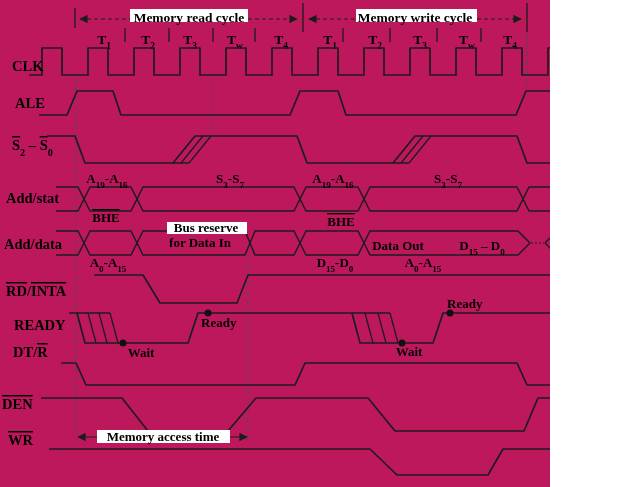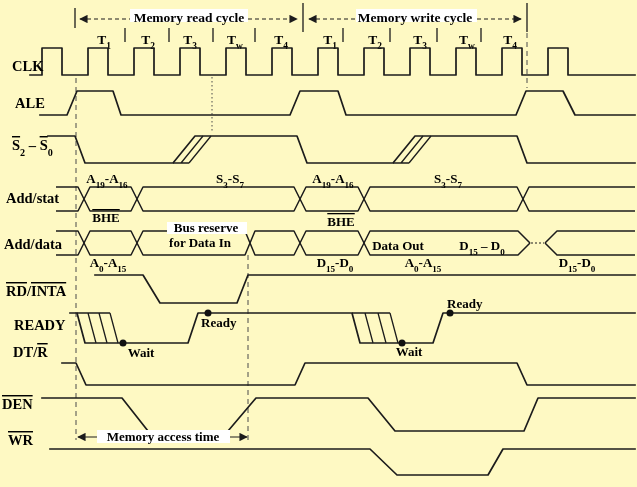--- a/index.html
+++ b/index.html
@@ -1,16 +1,16 @@
 <!DOCTYPE html>
 <html><head>
 <meta charset="utf-8">
 <style>
   html,body{margin:0;padding:0;background:#ffffff;}
-  .stage{position:relative;width:637px;height:487px;background:#fef9c3;overflow:hidden;}
+  .stage{position:relative;width:550px;height:487px;background:#be185d;overflow:hidden;}
   svg{font-family:"Liberation Serif", serif;}
   text{fill:#000000;font-weight:bold;}
   .lbl{font-size:14.5px;}
   .seg{font-size:13px;}
   .t{font-size:13.5px;}
   .hdr{font-size:13.5px;}
   .ann{font-size:13px;}
   .mid{text-anchor:middle;}
   .sig{fill:none;stroke:#1c1c1c;stroke-width:1.7;stroke-linejoin:round;stroke-linecap:square;}
   .bus{fill:none;stroke:#1c1c1c;stroke-width:1.5;stroke-linejoin:round;}

